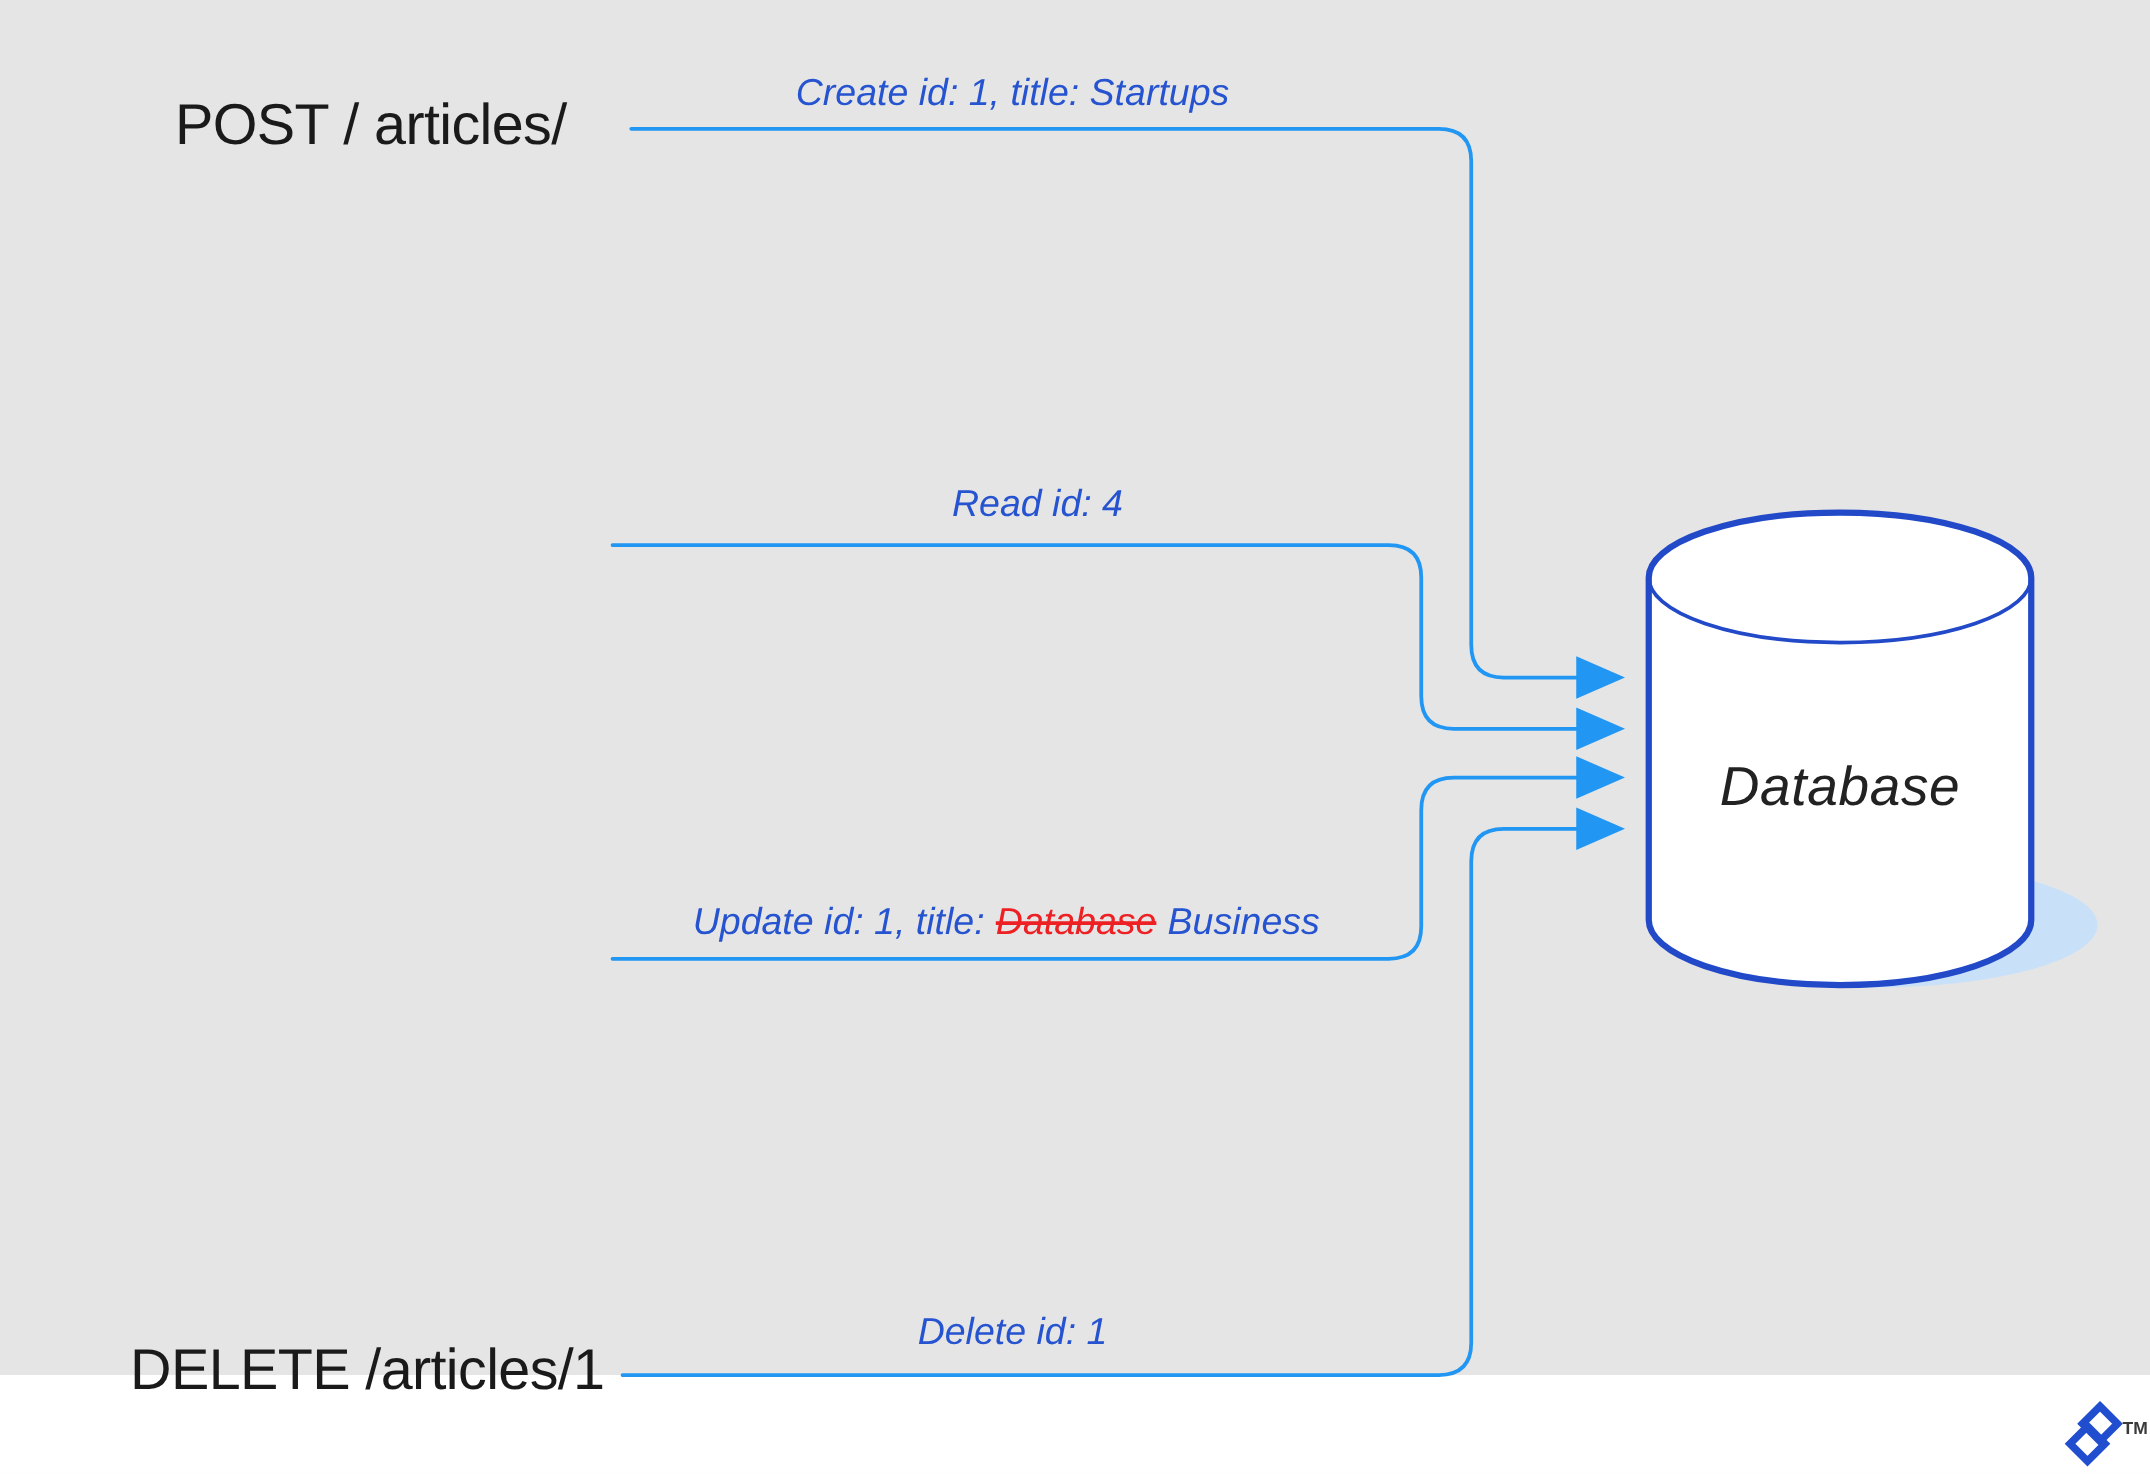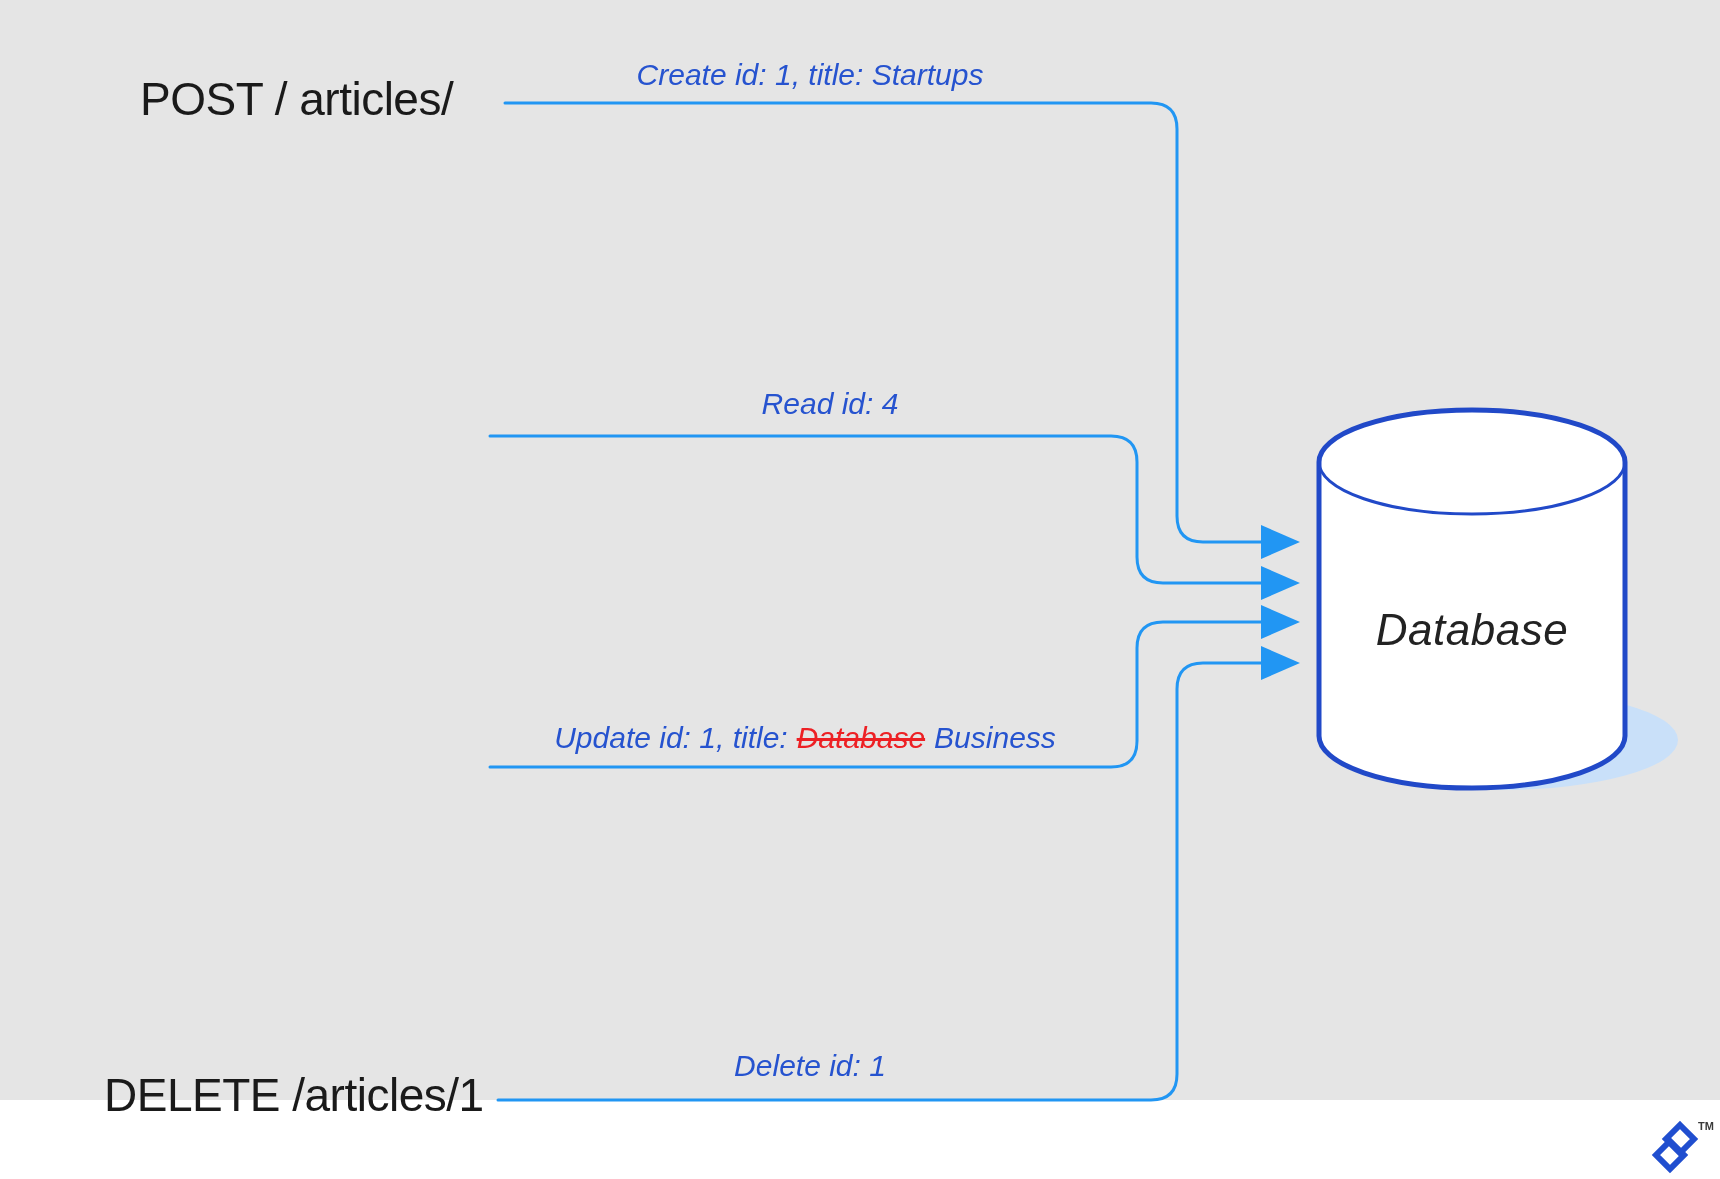--- a/index.html
+++ b/index.html
@@ -62,22 +62,22 @@
   .logo-wrap {
     position: absolute;
     left: 1650px;
     top: 1118px;
     width: 66px;
     height: 60px;
   }
   .logo-tm {
     position: absolute;
     left: 48px;
-    top: 2px;
-    font-size: 11px;
+    top: 16px;
+    font-size: 14px;
     font-weight: bold;
     color: #3a3a3a;
     letter-spacing: 0px;
   }
 </style>
 </head>
 <body>
 
 <div class="stage">
 

